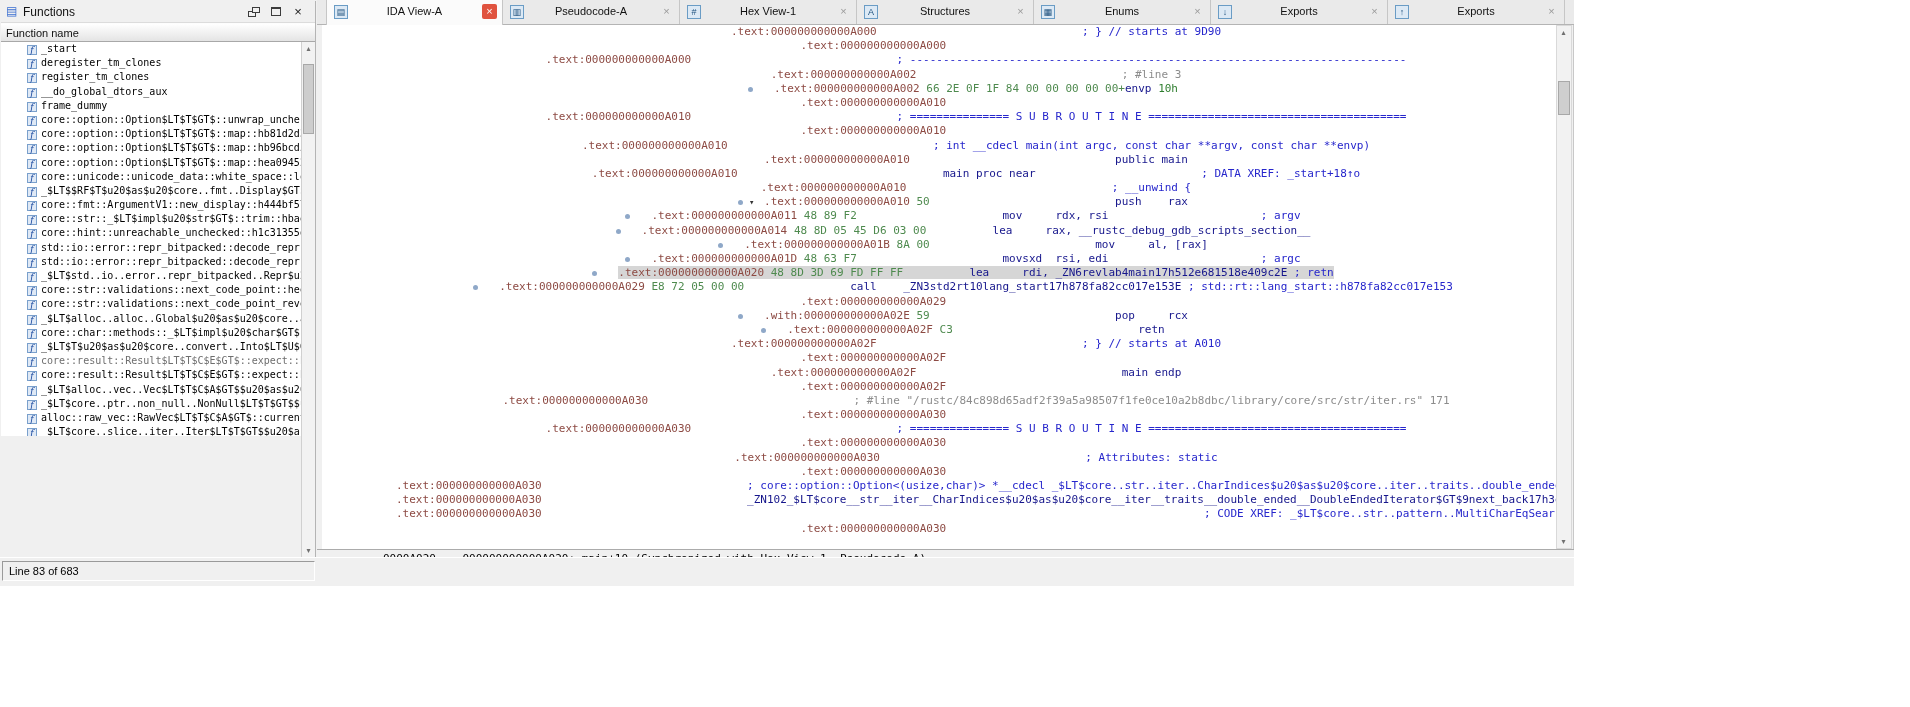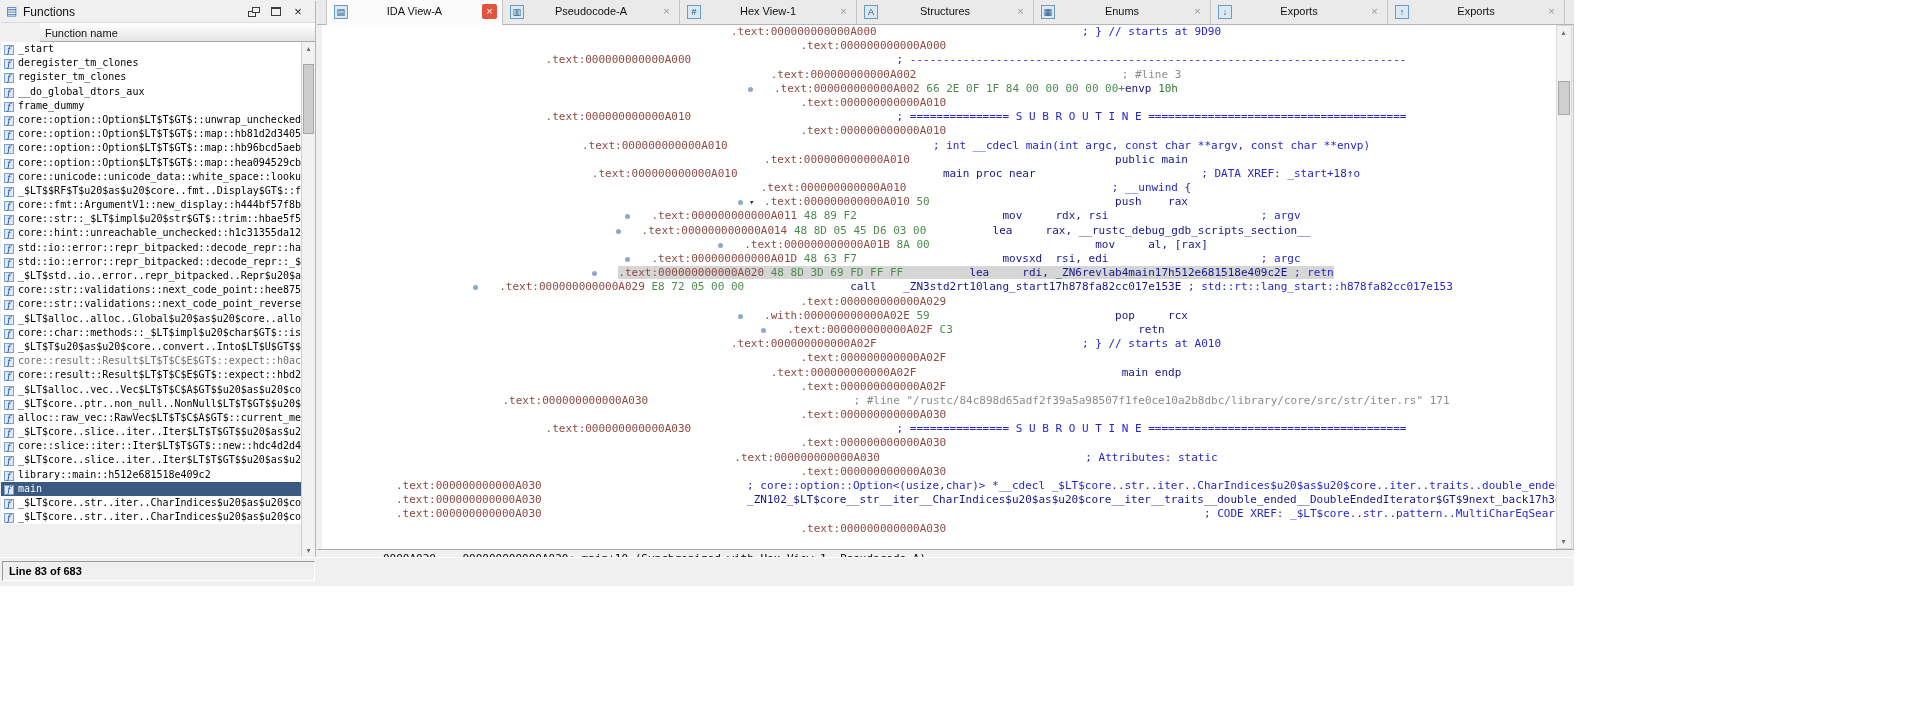--- a/index.html
+++ b/index.html
@@ -15,35 +15,35 @@
   .ftitle { position:absolute; left:0; top:0; right:0; height:22px; background:#f0f0f0; border-bottom:1px solid #dcdcdc; }
   .fticon { position:absolute; left:5px; top:3px; font-size:12px; color:#3a6ed0; }
   .fttext { position:absolute; left:22px; top:4px; font-size:12px; color:#111; }
   .wbtn { position:absolute; top:3px; width:18px; height:16px; }
   .wbtn.b1 { right:52px; } .wbtn.b2 { right:30px; } .wbtn.b3 { right:8px; }
   .wb { position:absolute; border:1px solid #3c3c3c; }
   .wbA { left:3px; top:7px; width:8px; height:6px; background:#f0f0f0; }
   .wbB { left:7px; top:3px; width:8px; height:6px; background:#f0f0f0; }
   .wbC { left:4px; top:3px; width:10px; height:9px; border-top-width:2px; }
   .xbtn { font-size:13px; line-height:15px; text-align:center; color:#222; }
-  .fheader { position:absolute; left:0; top:22px; right:0; height:19px; background:linear-gradient(#ffffff,#e4e4e4); border-bottom:1px solid #a8a8a8; border-top:1px solid #fdfdfd; font-size:11px; padding:3px 0 0 5px; color:#111;margin-left:39px; }
-  .flist { position:absolute; left:0; top:41px; width:301px; height:482px; background:#ffffff; overflow:hidden; }
+  .fheader { position:absolute; left:0; top:22px; right:0; height:19px; background:linear-gradient(#ffffff,#e4e4e4); border-bottom:1px solid #a8a8a8; border-top:1px solid #fdfdfd; font-size:11px; padding:3px 0 0 5px; color:#111; }
+  .flist { position:absolute; left:0; top:41px; width:301px; height:394px; background:#ffffff; overflow:hidden;padding-left:23px; }
   .frow { height:14.2px; line-height:14.2px; white-space:nowrap; overflow:hidden; font-family:"DejaVu Sans Mono", monospace; font-size:10px; padding-left:3px; }
   .frow.sel { background:var(--selbg); }
   .frow.sel .fname { color:#fff; }
   .ficon { display:inline-block; width:10px; height:10px; line-height:9px; text-align:center; background:#dfe9f6; border:1px solid #7aa0cc; color:#15459c; font-family:"DejaVu Serif", serif; font-style:italic; font-size:9px; margin-right:4px; vertical-align:-1px; }
   .fname { color:#000; }
   .fname.dim { color:#6e6e6e; }
   .fvscroll { position:absolute; right:0; top:41px; width:14px; height:515px; background:#f2f2f2; border-left:1px solid #d0d0d0; }
   .sarr { position:absolute; font-size:8px; color:#707070; width:13px; text-align:center; line-height:13px; }
   .fvscroll .up { top:0; left:0; } .fvscroll .dn { bottom:0; left:0; }
   .fthumb { position:absolute; left:1px; right:1px; top:22px; height:70px; background:#cdcdcd; border:1px solid #a8a8a8; }
 
   
-  .statusbar { position:absolute; left:0; top:557px; width:1574px; height:29px; background:#f0f0f0; border-top:1px solid #ffffff;font-weight:bold; }
+  .statusbar { position:absolute; left:0; top:557px; width:1574px; height:29px; background:#f0f0f0; border-top:1px solid #ffffff; }
   .lcell { position:absolute; left:2px; top:3px; width:313px; height:20px; border:1px solid; border-color:#9a9a9a #ffffff #ffffff #9a9a9a; font-size:11px; padding:3px 0 0 6px; color:#000; background:#f0f0f0; }
 
   
   .dock { position:absolute; left:317px; top:0; width:1257px; height:586px; }
   .tabbar { position:absolute; left:0; top:0; right:0; height:25px; background:#eaeaea; border-bottom:1px solid #b4b4b4; }
   .tab { position:absolute; top:0; height:24px; width:177px; border-right:1px solid #c6c6c6; background:transparent; }
   .tab.active { background:#fbfbfb; border-left:1px solid #c6c6c6; height:25px; }
   .tabicon { position:absolute; left:7px; top:5px; width:14px; height:14px; background:#dce9f5; border:1px solid #6a9cc5; color:#1c4f7c; font-size:9px; line-height:12px; text-align:center; }
   .tablabel { position:absolute; left:20px; right:20px; top:5px; text-align:center; font-size:11px; color:#111; white-space:nowrap; overflow:hidden; }
   .tabclose { position:absolute; right:5px; top:4px; width:15px; height:15px; text-align:center; line-height:14px; font-size:11px; color:#9a9a9a; }

